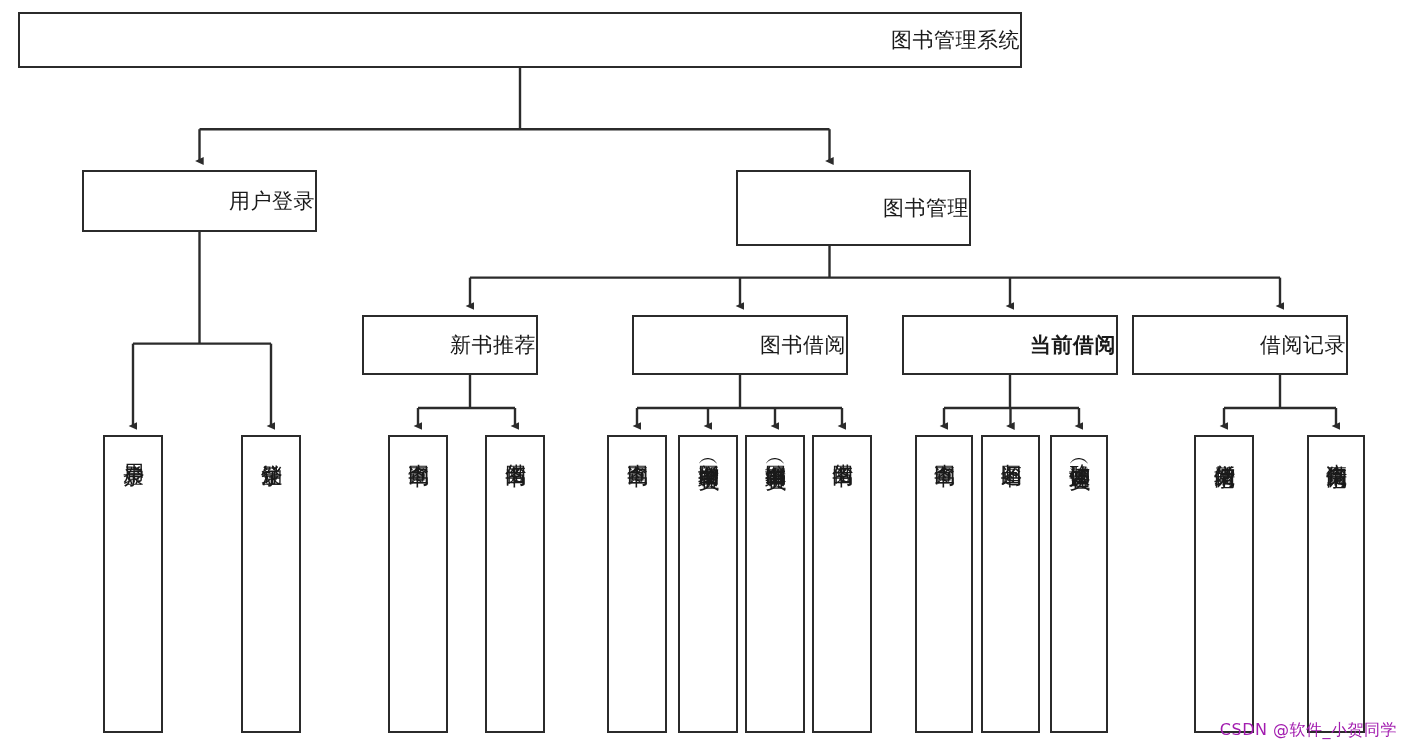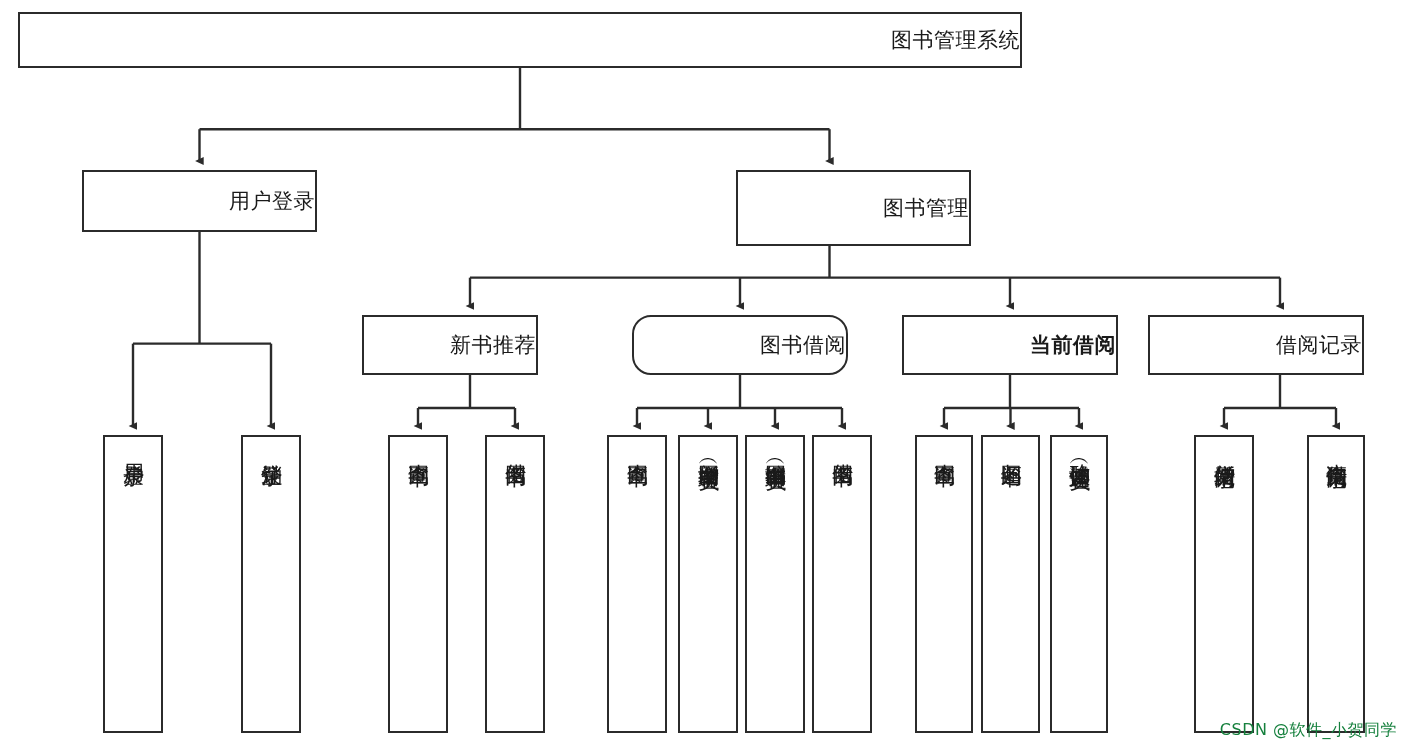--- a/index.html
+++ b/index.html
@@ -61,21 +61,21 @@
   .node.root .label,
   .node.level2 .label,
   .node.level3 .label {
     font-size: 21px;
   }
   #watermark {
     position: absolute;
     right: 8px;
     bottom: 6px;
     font-size: 16px;
-    color: #15803d;
+    color: #a21caf;
     letter-spacing: 0.5px;
     user-select: none;
     white-space: nowrap;
     margin-top: 24px;
   }
 </style>
 </head>
 <body>
 
 <div id="diagram-root">
@@ -129,27 +129,27 @@
       </div>
       <div class="node level2" style="left: 82px; top: 170px; width: 235px; height: 62px;">
         <span class="label">用户登录</span>
       </div>
       <div class="node level2" style="left: 736px; top: 170px; width: 235px; height: 76px;">
         <span class="label">图书管理</span>
       </div>
       <div class="node level3" style="left: 362px; top: 315px; width: 176px; height: 60px;">
         <span class="label">新书推荐</span>
       </div>
-      <div class="node level3" style="left: 632px; top: 315px; width: 216px; height: 60px; border-radius: 19px;">
+      <div class="node level3" style="left: 632px; top: 315px; width: 216px; height: 60px;">
         <span class="label">图书借阅</span>
       </div>
       <div class="node level3" style="left: 902px; top: 315px; width: 216px; height: 60px; font-weight: bold;">
         <span class="label">当前借阅</span>
       </div>
-      <div class="node level3" style="left: 1132px; top: 315px; width: 216px; height: 60px; margin-left: 16px;">
+      <div class="node level3" style="left: 1132px; top: 315px; width: 216px; height: 60px;">
         <span class="label">借阅记录</span>
       </div>
       <div class="node leaf vertical" style="left: 103px; top: 435px; width: 60px; height: 298px;">
         <span class="label">用户登录</span>
       </div>
       <div class="node leaf vertical" style="left: 241px; top: 435px; width: 60px; height: 298px;">
         <span class="label">注销登录</span>
       </div>
       <div class="node leaf vertical" style="left: 388px; top: 435px; width: 60px; height: 298px;">
         <span class="label">查询图书</span>

